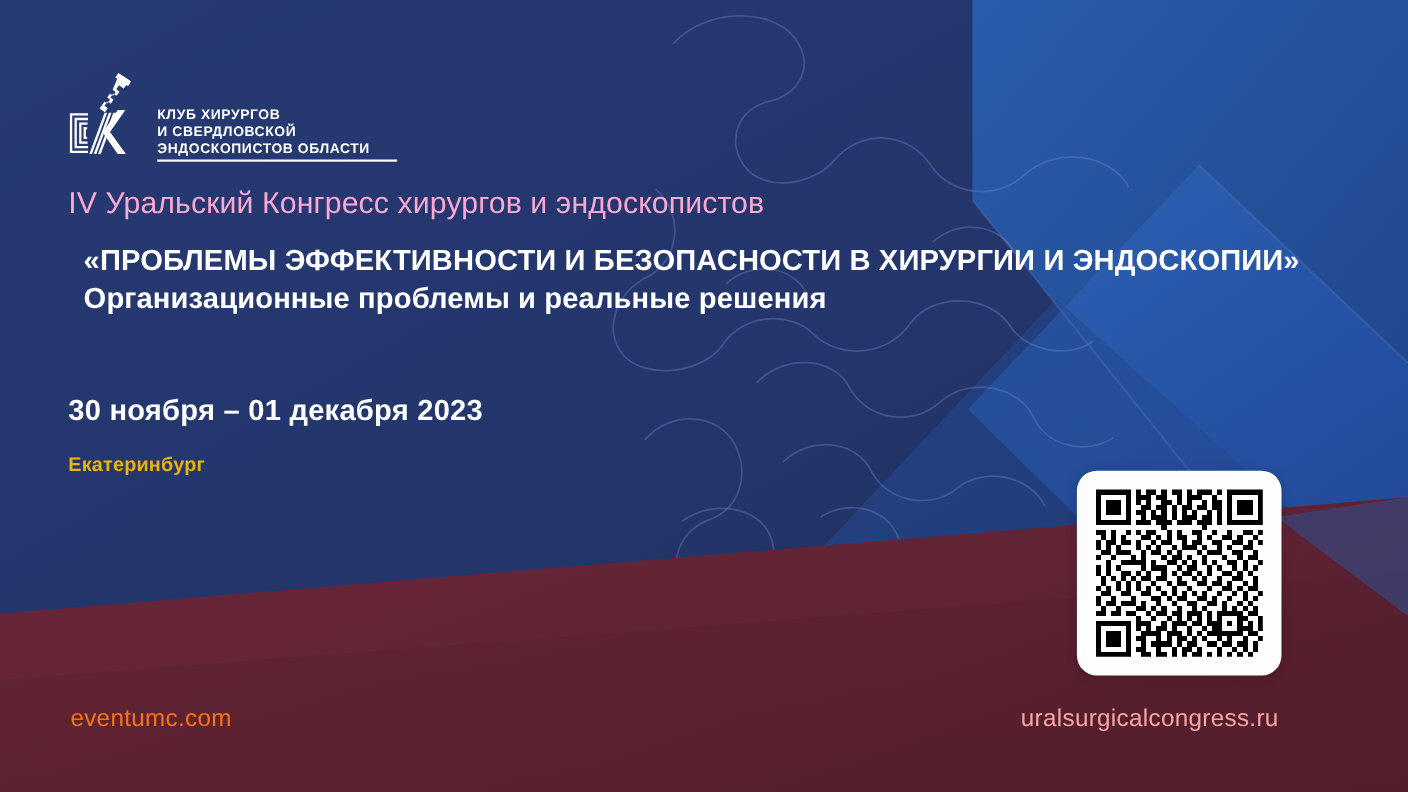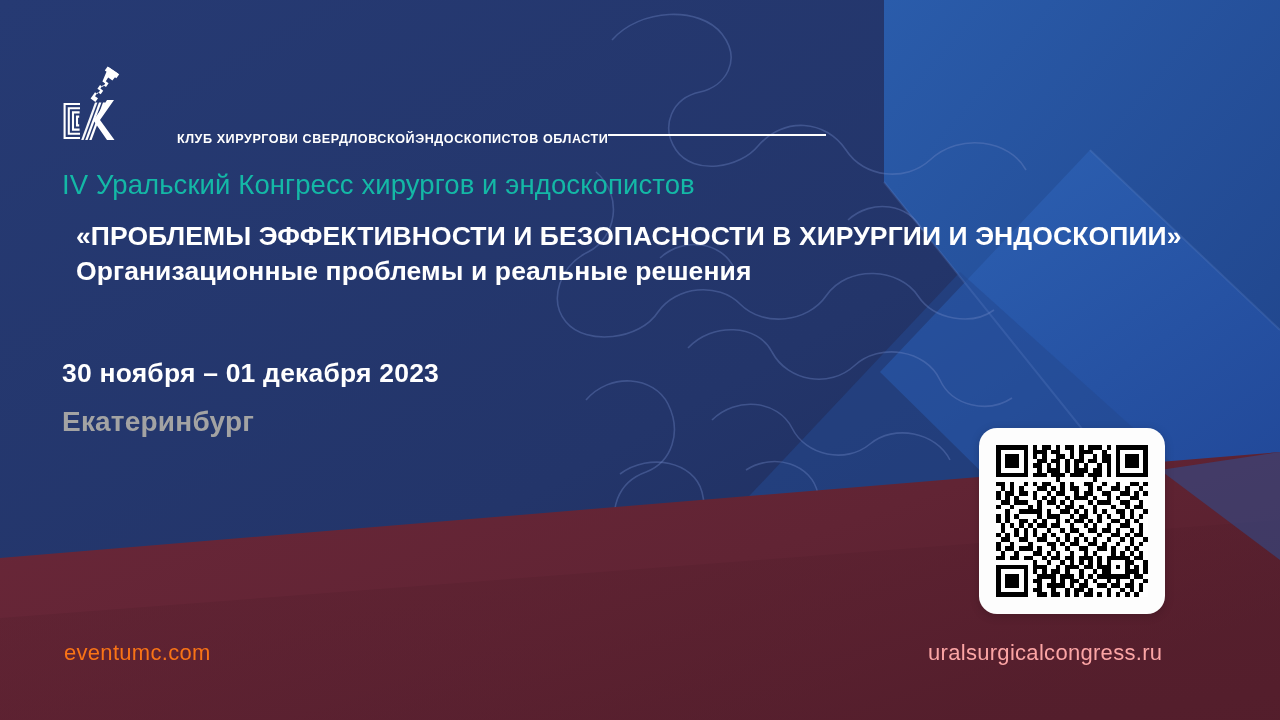--- a/index.html
+++ b/index.html
@@ -25,43 +25,42 @@
   
   .logo-block {
     position:absolute;
     left:62px; top:64px;
     display:flex; align-items:flex-end;
     gap:9px;
     z-index:6;
   }
   .logo-mark { width:72px; height:84px; flex:0 0 auto; display:block; }
   .logo-text {
-    display:flex; flex-direction:row;
+    display:flex; flex-direction:column;
     padding-bottom:1px;
-    margin-left:34px;
   }
   .logo-line {
     color:#ffffff;
     font-size:12.6px;
     font-weight:bold;
     letter-spacing:0.55px;
     line-height:15.2px;
     white-space:nowrap;
   }
   .logo-rule {
     margin-top:2px;
     width:218px; height:2px;
     background:#ffffff;
   }
 
   
   .content { position:absolute; left:62px; top:168px; z-index:6; }
 
   .congress-line {
-    color:#14b8a6;
+    color:#f9a8d4;
     font-size:27.5px;
     font-weight:400;
     letter-spacing:0.1px;
     line-height:34px;
     white-space:nowrap;
   }
 
   .theme {
     margin-top:17px;
     color:#ffffff;
@@ -78,22 +77,22 @@
     margin-top:64px;
     color:#ffffff;
     font-size:26.5px;
     font-weight:bold;
     letter-spacing:0.2px;
     line-height:40px;
     white-space:nowrap;
   }
   .city {
     margin-top:12px;
-    color:#a3a3a3;
-    font-size:28px;
+    color:#eab308;
+    font-size:18px;
     font-weight:bold;
     letter-spacing:0.2px;
     line-height:34px;
     white-space:nowrap;
   }
 
   
   .qr-card {
     position:absolute;
     left:979px; top:428px;

